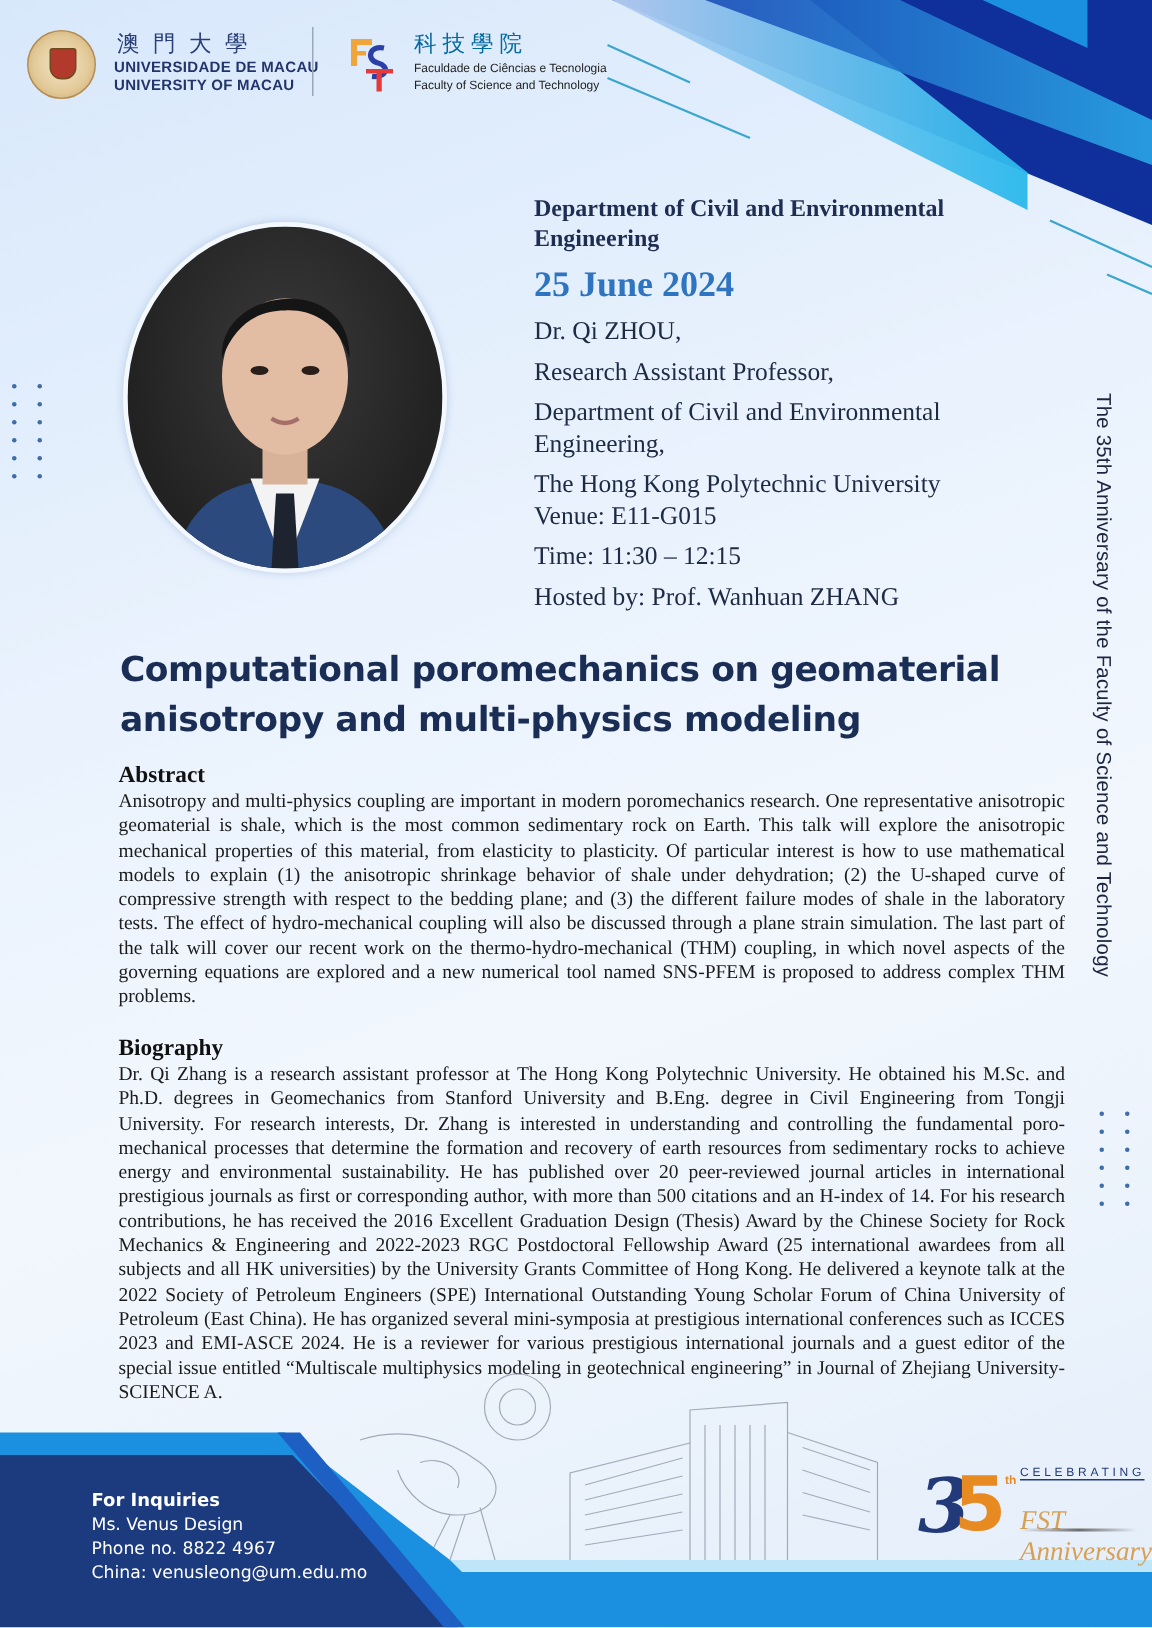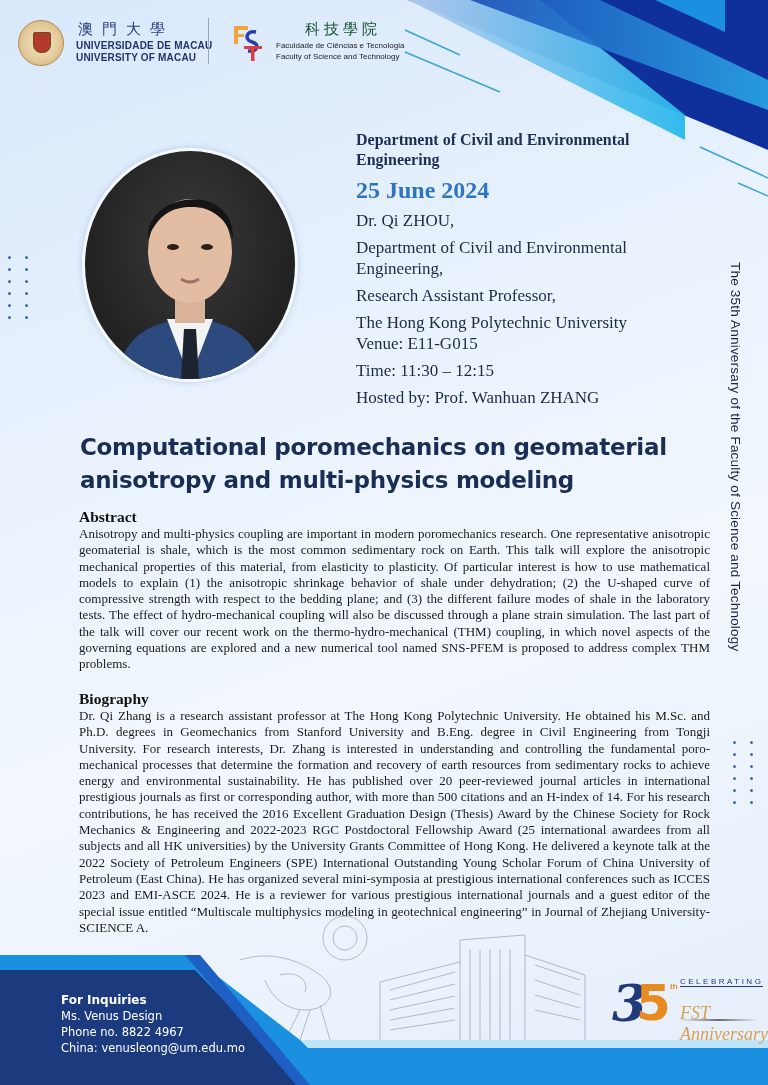--- a/index.html
+++ b/index.html
@@ -12,21 +12,21 @@
   .um-seal { left:18px; top:20px; width:44px; height:44px; border-radius:50%;
              background: radial-gradient(circle, #f4e6c8 0%, #e2c998 60%, #c7a266 100%);
              border:1px solid #b58d4e; }
   .um-seal .shield { position:absolute; left:14px; top:11px; width:16px; height:19px;
              background:#b23a2c; border-radius:2px 2px 8px 8px; border:1px solid #6f4a1f; }
   .um-chinese { left:78px; top:20px; font-size:15px; color:#2a3f7a; letter-spacing:9px; font-family:"DejaVu Serif", serif; }
   .um-en1 { left:76px; top:40px; font-size:10px; color:#23346b; font-weight:bold; font-family:"Liberation Sans", sans-serif; letter-spacing:0.2px; }
   .um-en2 { left:76px; top:52px; font-size:10px; color:#23346b; font-weight:bold; font-family:"Liberation Sans", sans-serif; letter-spacing:0.2px; }
   .hdr-divider { left:208px; top:18px; width:1px; height:46px; background:#9aa7bb; }
   .fst-logo { left:232px; top:24px; width:32px; height:38px; }
-  .fst-chinese { left:276px; top:20px; font-size:15px; color:#14532d; letter-spacing:4px; font-family:"DejaVu Serif", serif;margin-left:29px; }
+  .fst-chinese { left:276px; top:20px; font-size:15px; color:#0369a1; letter-spacing:4px; font-family:"DejaVu Serif", serif; }
   .fst-pt { left:276px; top:41px; font-size:8px; color:#222; font-family:"Liberation Sans", sans-serif; }
   .fst-en { left:276px; top:52px; font-size:8px; color:#222; font-family:"Liberation Sans", sans-serif; }
 
   
   .stripes { left:0; top:0; width:768px; height:260px; pointer-events:none; }
 
   
   .portrait { left:82px; top:148px; width:210px; height:228px; border-radius:50%;
               background: radial-gradient(ellipse at 50% 40%, #3a3a3c 0%, #222 70%);
               border:3px solid #f4f8ff; box-shadow:0 0 6px rgba(120,150,200,0.4); overflow:hidden; }
@@ -150,22 +150,22 @@
     <span></span>
     <span></span>
     <span></span>
     <span></span>
 </div>
 
 <div class="abs info">
   <div class="dept">Department of Civil and Environmental Engineering</div>
   <div class="date">25 June 2024</div>
   <div class="line gap">Dr. Qi ZHOU,</div>
+  <div class="line gap">Research Assistant Professor,</div>
   <div class="line gap">Department of Civil and Environmental Engineering,</div>
-  <div class="line gap">Research Assistant Professor,</div>
   <div class="line gap">The Hong Kong Polytechnic University</div>
   <div class="line">Venue: E11-G015</div>
   <div class="line gap">Time:   11:30 – 12:15</div>
   <div class="line gap">Hosted by:  Prof. Wanhuan ZHANG</div>
 </div>
 
 <div class="abs side-text">The 35th Anniversary of the Faculty of Science and Technology</div>
 
 <div class="abs title">Computational poromechanics on geomaterial anisotropy and multi-physics modeling</div>
 

